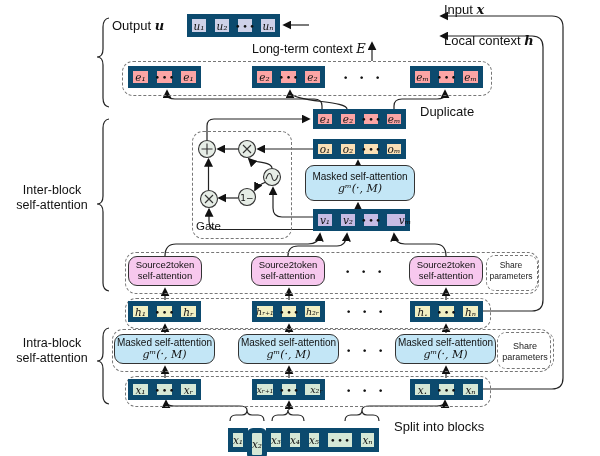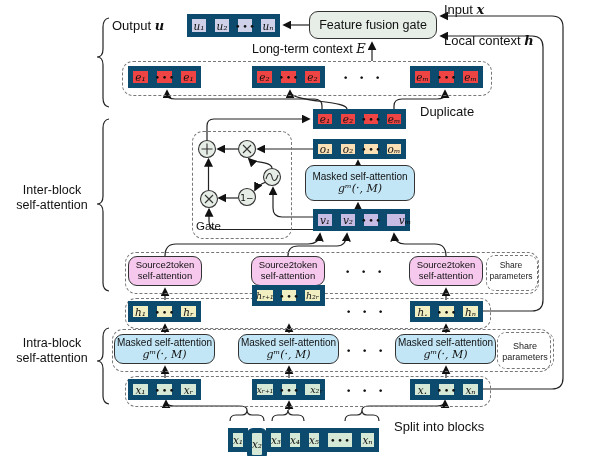--- a/index.html
+++ b/index.html
@@ -6,21 +6,21 @@
   #canvas{position:relative;width:600px;height:456px;background:#fff;overflow:hidden;
           font-family:"Liberation Sans",sans-serif;color:#111;}
   svg.layer{position:absolute;left:0;top:0;width:600px;height:456px;}
   .dashed{position:absolute;border:1.2px dashed #777;border-radius:11px;}
   .row{position:absolute;display:flex;}
   .cell{box-sizing:border-box;display:flex;align-items:center;justify-content:center;
         border:5px solid #0c4a6e;font:italic 10.5px "DejaVu Serif",serif;color:#111;}
   .cell + .cell{margin-left:-1px;}
   .dotcell{font-style:normal;font-weight:700;font-size:8px;letter-spacing:2px;padding-left:2px;}
   .lav .cell{background:#ced1e8;}
-  .pink .cell{background:#ef4444;}
+  .pink .cell{background:#fca5a5;}
   .peach .cell{background:#fbe0b6;}
   .purp .cell{background:#c7bce4;}
   .yel .cell{background:#f1efc2;}
   .grn .cell{background:#d6e8d6;}
   .rbox{position:absolute;box-sizing:border-box;border:1.3px solid #333;border-radius:9px;
         display:flex;flex-direction:column;align-items:center;justify-content:center;
         text-align:center;line-height:1.15;}
   .ffg{background:#e7eee7;font-size:12.5px;}
   .sab{background:#c3e6f6;font-size:10px;}
   .s2t{background:#f7c8ee;font-size:9.5px;}
@@ -139,23 +139,20 @@
     <span class="mvar">u</span>
   </div>
 
   <div class="row lav" style="left:187px;top:14px;">
     <div class="cell" style="width:24px;height:23px;">u₁</div>
     <div class="cell" style="width:24px;height:23px;">u₂</div>
     <div class="cell dotcell" style="width:24px;height:23px;">•••</div>
     <div class="cell" style="width:24px;height:23px;">uₙ</div>
   </div>
 
-  <div class="rbox ffg" style="left:309px;top:11px;width:128px;height:28px;">
-    <span>Feature fusion gate</span>
-  </div>
 
   <div class="lbl" style="left:444px;top:2px;">
     <span>Input</span>
     <span class="mvar">x</span>
   </div>
   <div class="lbl" style="left:444px;top:33px;">
     <span>Local context</span>
     <span class="mvar">h</span>
   </div>
   <div class="lbl-sm" style="left:252px;top:41px;white-space:nowrap;">
@@ -221,21 +218,21 @@
   <div class="share" style="left:488px;top:260px;width:46px;font-size:8.5px;">
     <span>Share</span><br>
     <span>parameters</span>
   </div>
 
   <div class="row yel" style="left:128px;top:301px;">
     <div class="cell" style="width:25px;height:21px;">h₁</div>
     <div class="cell dotcell" style="width:25px;height:21px;">•••</div>
     <div class="cell" style="width:25px;height:21px;">hᵣ</div>
   </div>
-  <div class="row yel" style="left:252px;top:285px;">
+  <div class="row yel" style="left:252px;top:301px;">
     <div class="cell" style="width:26px;height:21px;font-size:9px;">hᵣ₊₁</div>
     <div class="cell dotcell" style="width:24px;height:21px;">•••</div>
     <div class="cell" style="width:25px;height:21px;font-size:9.5px;">h₂ᵣ</div>
   </div>
   <div class="dotsbig" style="left:347px;top:306px;">• • •</div>
   <div class="row yel" style="left:410px;top:301px;">
     <div class="cell" style="width:25px;height:21px;">h.</div>
     <div class="cell dotcell" style="width:25px;height:21px;">•••</div>
     <div class="cell" style="width:25px;height:21px;">hₙ</div>
   </div>

